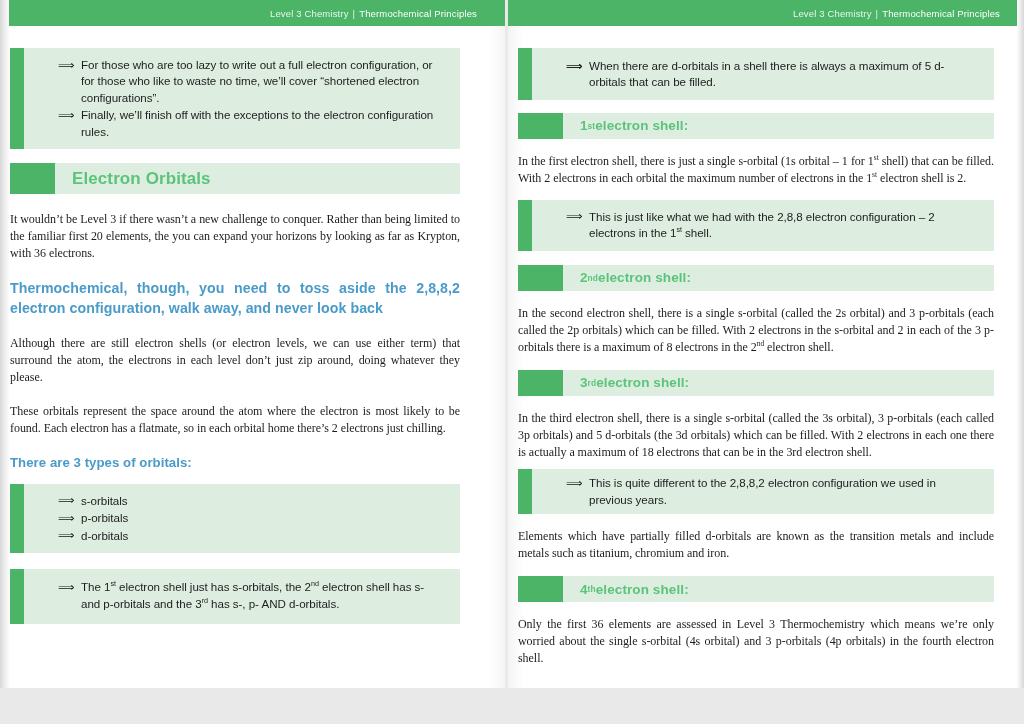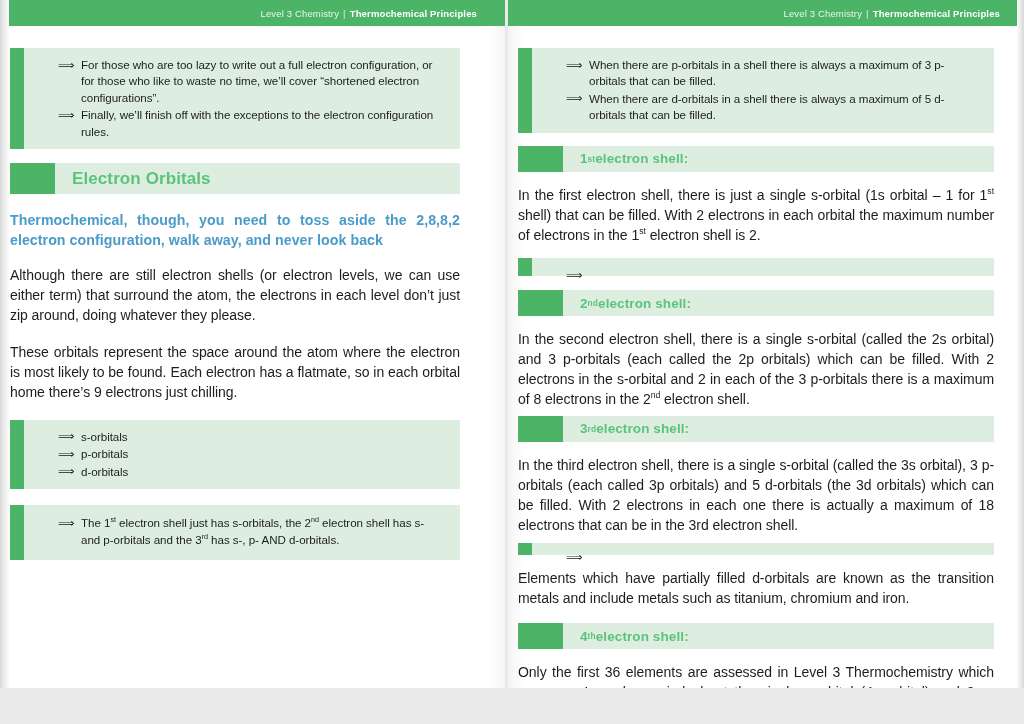--- a/index.html
+++ b/index.html
@@ -79,21 +79,21 @@
     font-size: 9.5px;
     letter-spacing: .15px;
     flex: 0 0 auto;
     position: relative;
     z-index: 2;
   }
   .page-left  .header { padding-right: 28px; }
   .page-right .header { padding-right: 24px; }
   .header .h-course { color: #e8f6ec; font-weight: 400; }
   .header .h-sep    { color: #dff0e4; margin: 0 4px; }
-  .header .h-topic  { font-weight: 700; color: #ffffff; }
+  .header .h-topic  { font-weight: 400; color: #ffffff; }
 
   
   .body {
     flex: 1 1 auto;
     position: relative;
     padding-top: 22px;
     z-index: 1;
   }
   .page-left  .body { padding-left: 10px;  padding-right: 45px; }
   .page-right .body { padding-left: 10px;  padding-right: 30px; }
@@ -134,26 +134,27 @@
     color: #5BC47A;
     font-weight: 700;
     letter-spacing: .1px;
   }
   .sect-head.big { min-height: 31px; }
   .sect-head.big .sect-title { font-size: 17px; }
   .sect-head.small .sect-title { font-size: 13.5px; }
 
   
   p.para {
-    font-size: 14px;
+    font-size: 12px;
     line-height: 1.42;
     color: #1d1d1d;
     text-align: justify;
     margin-bottom: 15px;
     letter-spacing: -.05px;
+    font-family: Liberation Serif, serif;
   }
   .page-left p.para { margin-bottom: 17px; }
 
   h3.blue {
     color: #4A9BC9;
     font-size: 14.2px;
     line-height: 1.38;
     font-weight: 700;
     text-align: justify;
     margin-bottom: 16px;
@@ -213,28 +214,30 @@
             </li>
           </ul>
         </div>
       </div>
 
       <div class="sect-head big" style="margin-bottom:17px;">
         <div class="accent"></div>
         <div class="sect-title">Electron Orbitals</div>
       </div>
 
+      <p class="para">It wouldn’t be Level 3 if there wasn’t a new challenge to conquer. Rather than being limited to the familiar first 20 elements, the you can expand your horizons by looking as far as Krypton, with 36 electrons.</p>
 
       <h3 class="blue">Thermochemical, though, you need to toss aside the 2,8,8,2 electron configuration, walk away, and never look back</h3>
 
       <p class="para">Although there are still electron shells (or electron levels, we can use either term) that surround the atom, the electrons in each level don’t just zip around, doing whatever they please.</p>
 
 
-      <p class="para">These orbitals represent the space around the atom where the electron is most likely to be found. Each electron has a flatmate, so in each orbital home there’s 9 electrons just chilling.</p>
-
+      <p class="para">These orbitals represent the space around the atom where the electron is most likely to be found. Each electron has a flatmate, so in each orbital home there’s 2 electrons just chilling.</p>
+
+      <h3 class="blue nojust small" style="margin-bottom:12px;">There are 3 types of orbitals:</h3>
 
       <div class="callout" style="margin-bottom:16px;">
         <div class="accent"></div>
         <div class="callout-body">
           <ul class="blist">
             <li>
               <span class="arrow">⟹</span>
               <span>s-orbitals</span>
             </li>
             <li>
@@ -277,21 +280,20 @@
     </div>
 
     <div class="body">
 
       <div class="callout" style="margin-bottom:13px;">
         <div class="accent"></div>
         <div class="callout-body">
           <ul class="blist">
             <li>
               <span class="arrow">⟹</span>
-              <span>When there are p-orbitals in a shell there is always a maximum of 3 p-orbitals that can be filled.</span>
             </li>
             <li>
               <span class="arrow">⟹</span>
               <span>When there are d-orbitals in a shell there is always a maximum of 5 d-orbitals that can be filled.</span>
             </li>
           </ul>
         </div>
       </div>
 
       <div class="sect-head small" style="margin-bottom:14px;">
@@ -304,53 +306,55 @@
       </div>
 
       <p class="para" style="margin-bottom:13px;"><span>In the first electron shell, there is just a single s-orbital (1s orbital – 1 for 1</span><sup>st</sup><span> shell) that can be filled. With 2 electrons in each orbital the maximum number of electrons in the 1</span><sup>st</sup><span> electron shell is 2.</span></p>
 
       <div class="callout" style="margin-bottom:14px;">
         <div class="accent"></div>
         <div class="callout-body">
           <ul class="blist">
             <li>
               <span class="arrow">⟹</span>
+              <span><span>This is just like what we had with the 2,8,8 electron configuration – 2 electrons in the 1</span><sup>st</sup><span> shell.</span></span>
             </li>
           </ul>
         </div>
       </div>
 
       <div class="sect-head small" style="margin-bottom:14px;">
         <div class="accent"></div>
         <div class="sect-title">
             <span>2</span>
             <sup>nd</sup>
             <span> electron shell:</span>
           </div>
       </div>
 
-      <p class="para" style="margin-bottom:6px;"><span>In the second electron shell, there is a single s-orbital (called the 2s orbital) and 3 p-orbitals (each called the 2p orbitals) which can be filled. With 2 electrons in the s-orbital and 2 in each of the 3 p-orbitals there is a maximum of 8 electrons in the 2</span><sup>nd</sup><span> electron shell.</span></p>
+      <p class="para" style="margin-bottom:14px;"><span>In the second electron shell, there is a single s-orbital (called the 2s orbital) and 3 p-orbitals (each called the 2p orbitals) which can be filled. With 2 electrons in the s-orbital and 2 in each of the 3 p-orbitals there is a maximum of 8 electrons in the 2</span><sup>nd</sup><span> electron shell.</span></p>
 
       <div class="sect-head small" style="margin-bottom:14px;">
         <div class="accent"></div>
         <div class="sect-title">
             <span>3</span>
             <sup>rd</sup>
             <span> electron shell:</span>
           </div>
       </div>
 
       <p class="para" style="margin-bottom:8px;">In the third electron shell, there is a single s-orbital (called the 3s orbital), 3 p-orbitals (each called 3p orbitals) and 5 d-orbitals (the 3d orbitals) which can be filled. With 2 electrons in each one there is actually a maximum of 18 electrons that can be in the 3rd electron shell.</p>
 
       <div class="callout" style="margin-bottom:14px;">
         <div class="accent"></div>
         <div class="callout-body" style="padding-top:6px;padding-bottom:6px;">
           <ul class="blist">
             <li>
               <span class="arrow">⟹</span>
+              <span>This is quite different to the 2,8,8,2 electron configuration we used in previous years.</span>
             </li>
           </ul>
         </div>
       </div>
 
       <p class="para" style="margin-bottom:14px;">Elements which have partially filled d-orbitals are known as the transition metals and include metals such as titanium, chromium and iron.</p>
 
       <div class="sect-head small" style="margin-bottom:14px;">
         <div class="accent"></div>
         <div class="sect-title">

